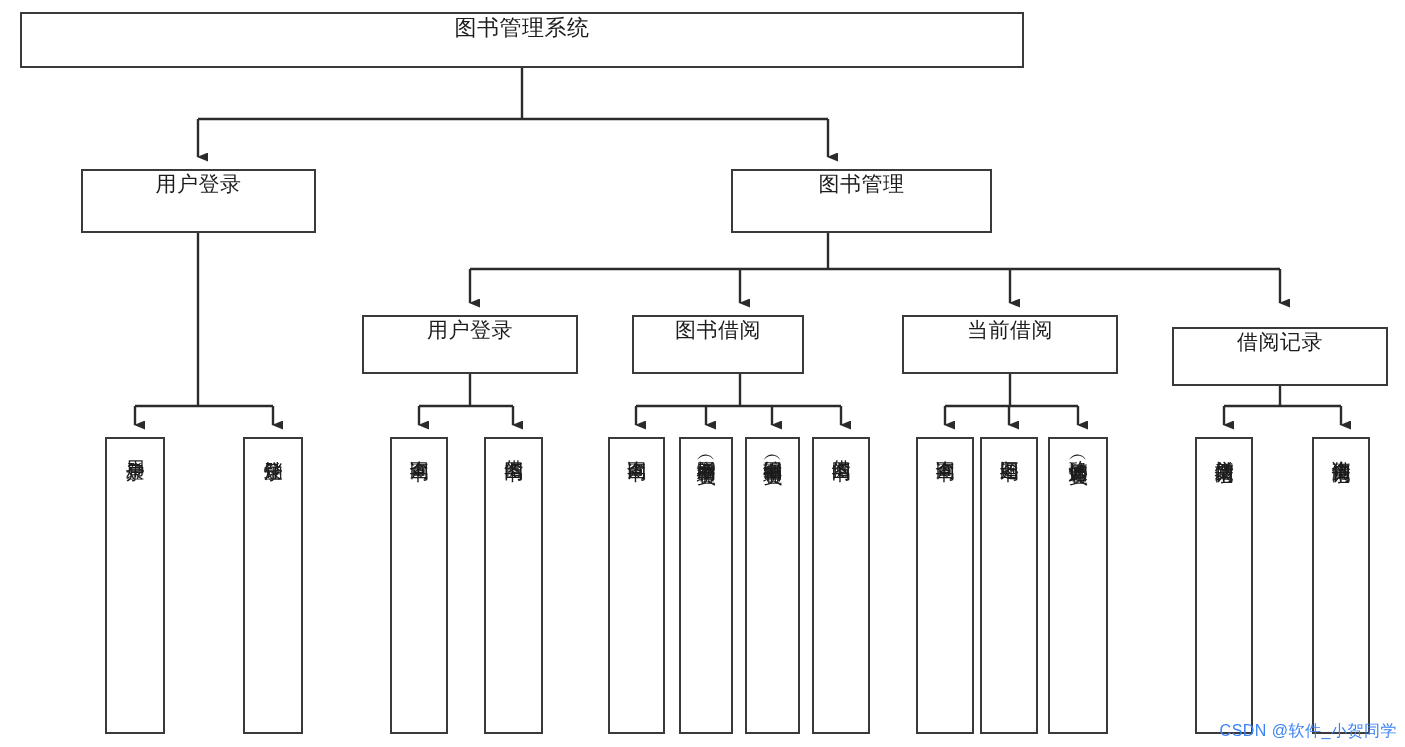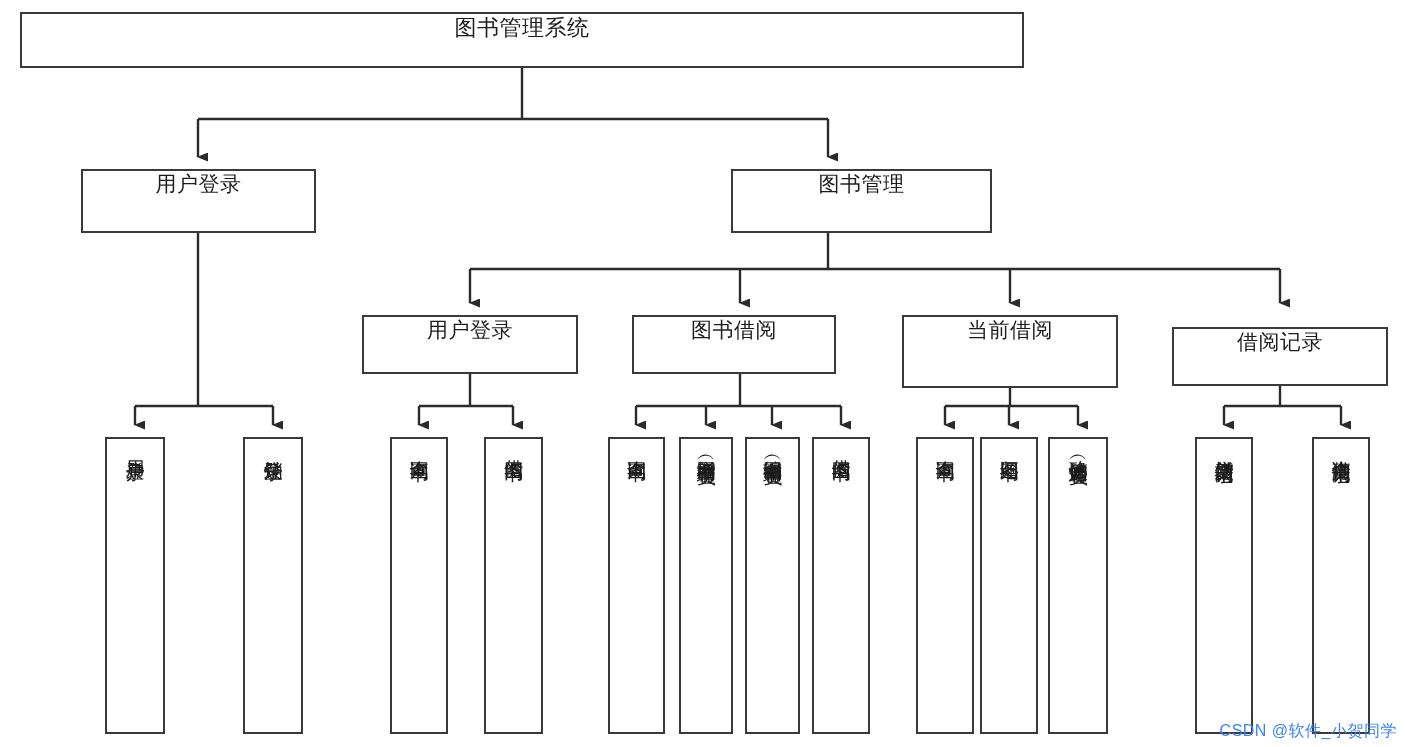--- a/index.html
+++ b/index.html
@@ -124,24 +124,24 @@
   <div class="node-box node-l2" style="left:81px; top:169px; width:235px; height:64px;">
     <span class="node-label">用户登录</span>
   </div>
   <div class="node-box node-l2" style="left:731px; top:169px; width:261px; height:64px;">
     <span class="node-label">图书管理</span>
   </div>
 
   <div class="node-box node-l3" style="left:362px; top:315px; width:216px; height:59px;">
     <span class="node-label">用户登录</span>
   </div>
-  <div class="node-box node-l3" style="left:632px; top:315px; width:204px; height:59px;">
+  <div class="node-box node-l3" style="left:632px; top:315px; width:172px; height:59px;">
     <span class="node-label">图书借阅</span>
   </div>
-  <div class="node-box node-l3" style="left:902px; top:315px; width:216px; height:73px;">
+  <div class="node-box node-l3" style="left:902px; top:315px; width:216px; height:59px;">
     <span class="node-label">当前借阅</span>
   </div>
   <div class="node-box node-l3" style="left:1172px; top:315px; width:216px; height:59px;margin-top:12px;">
     <span class="node-label">借阅记录</span>
   </div>
 
   <div class="node-box node-leaf" style="left:105px; top:437px; width:60px; height:297px;">
     <span class="node-label">用户登录</span>
   </div>
   <div class="node-box node-leaf" style="left:243px; top:437px; width:60px; height:297px;">

